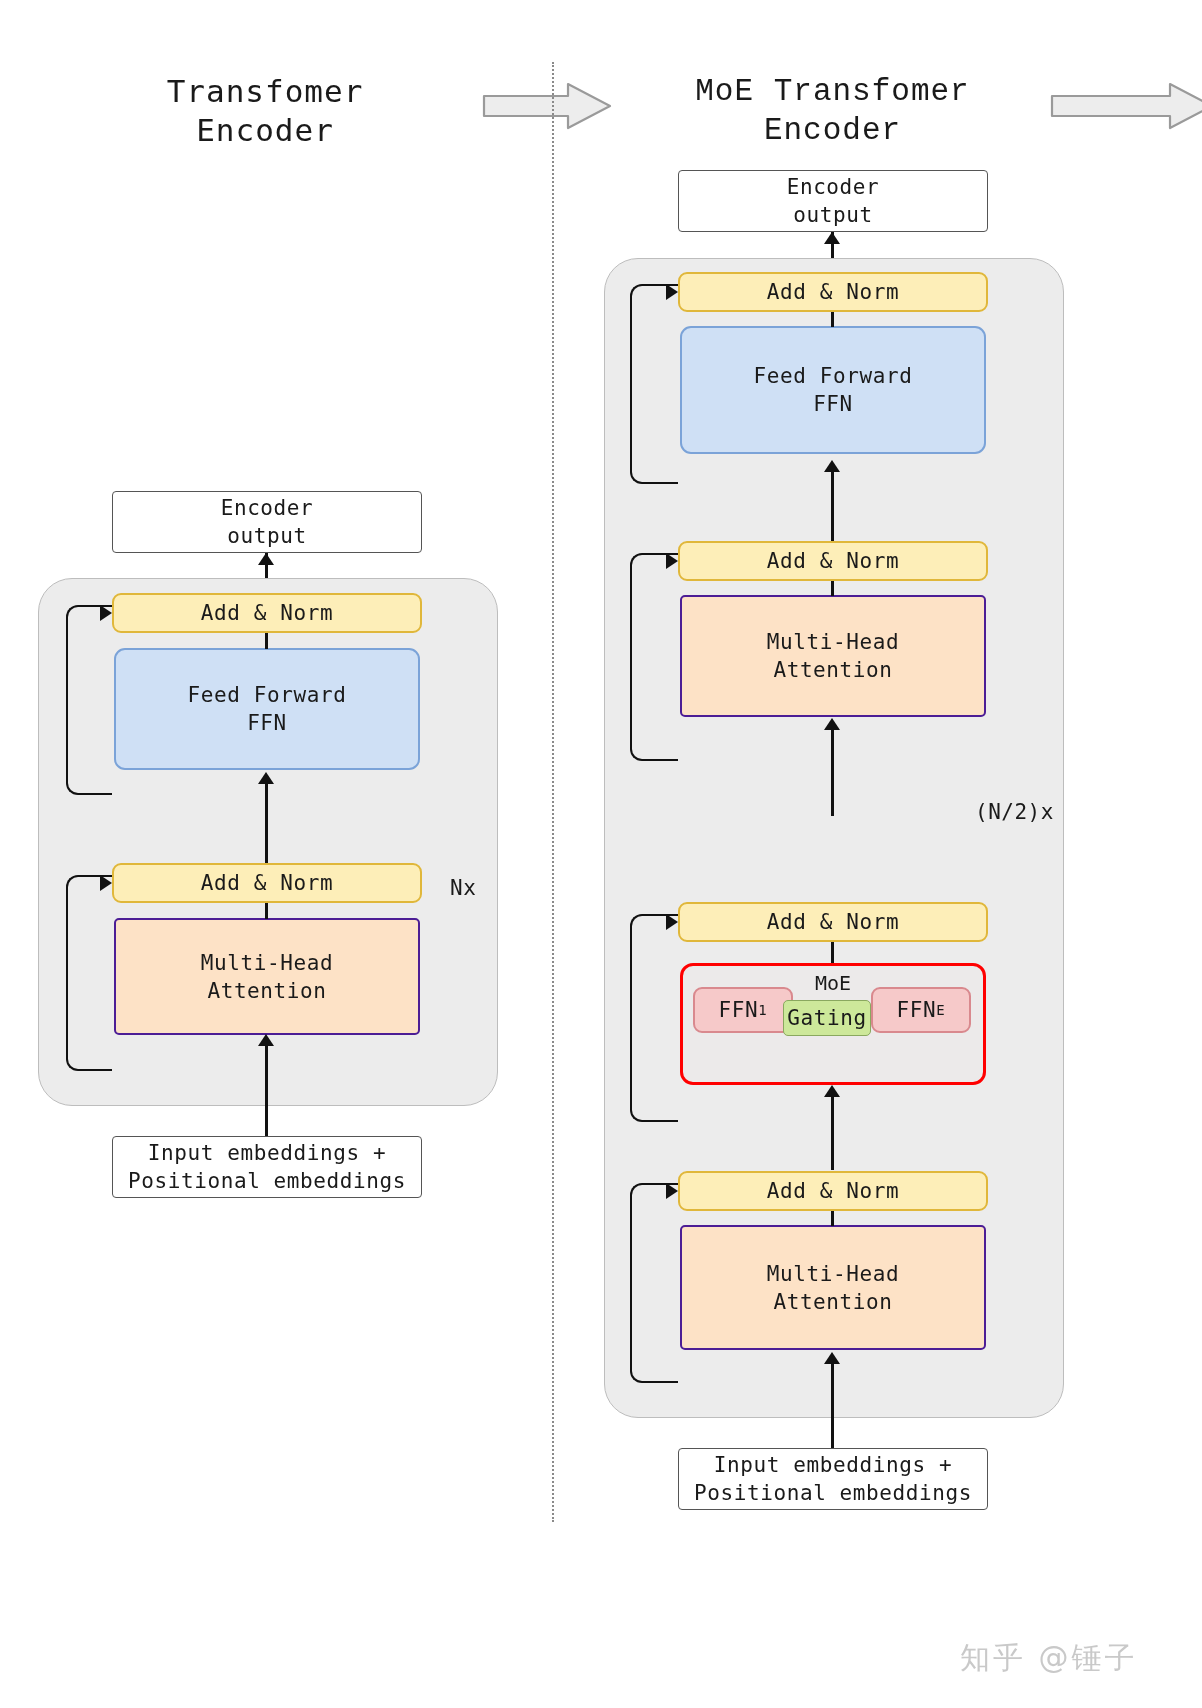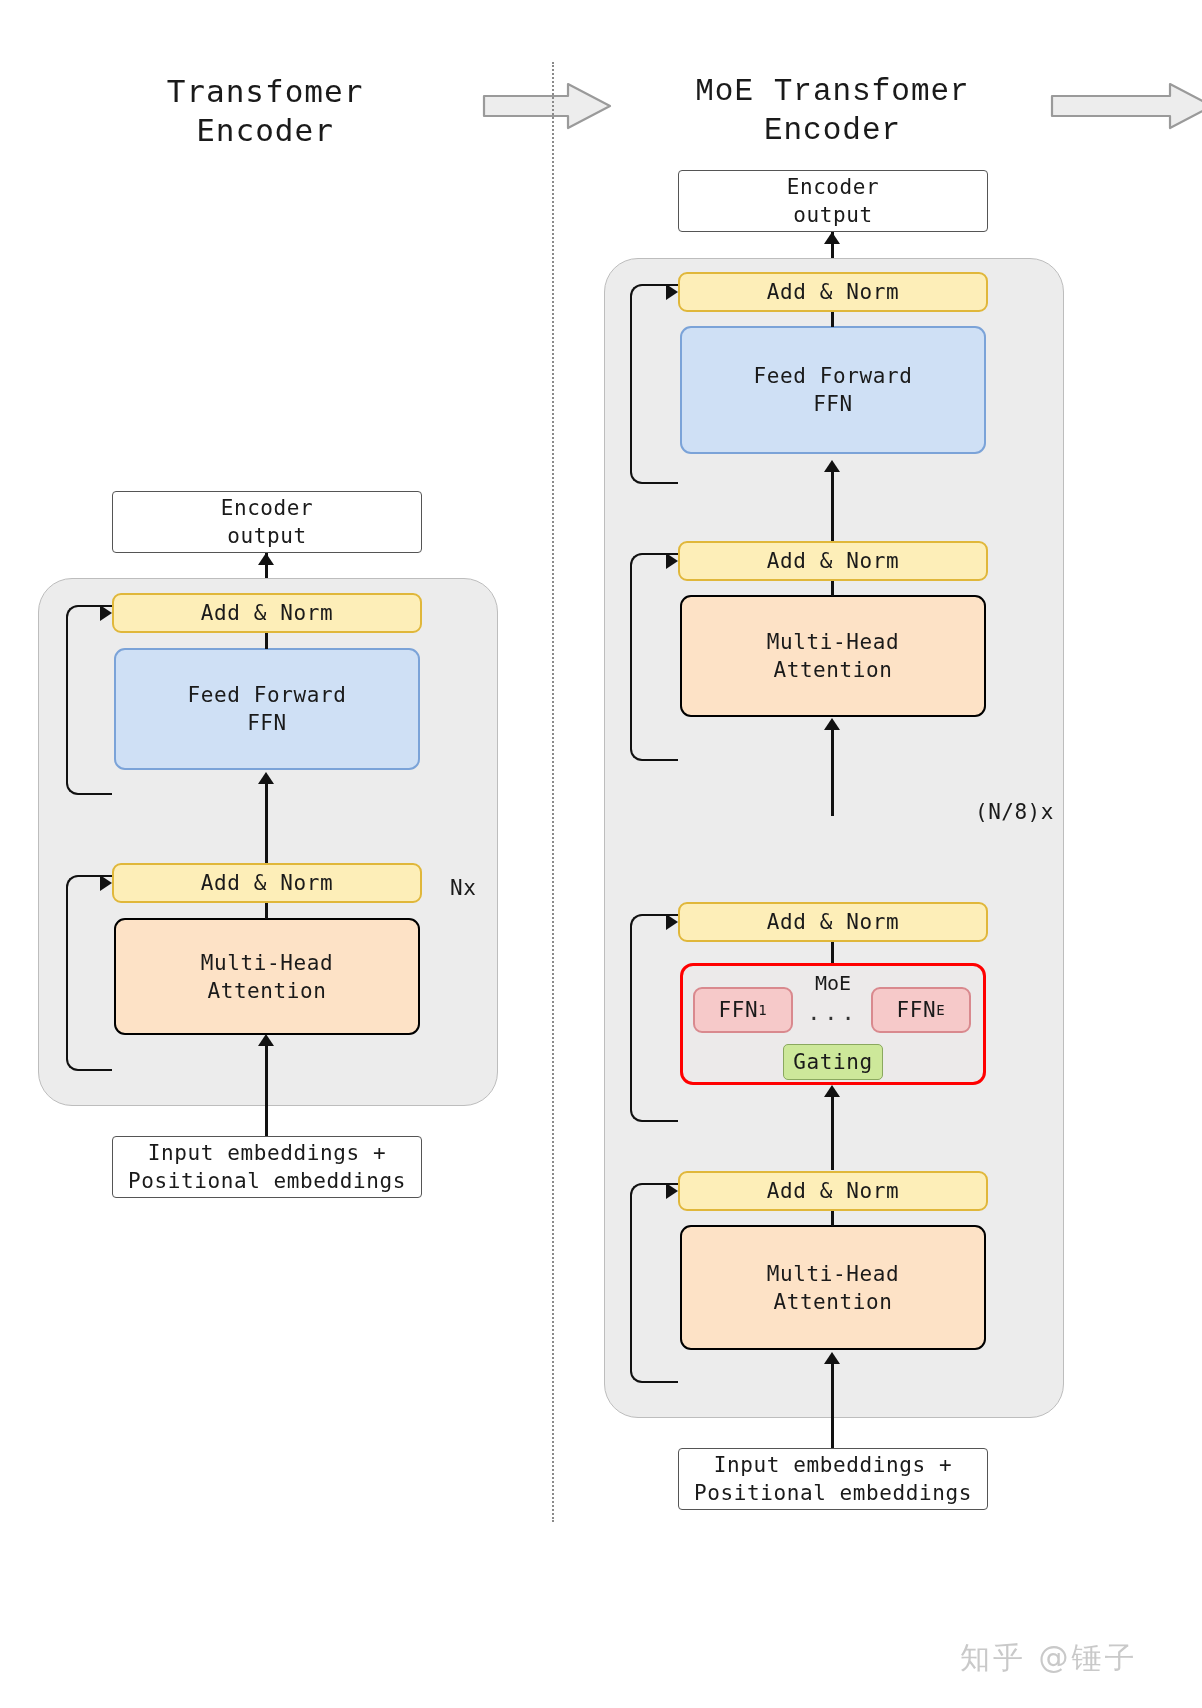--- a/index.html
+++ b/index.html
@@ -40,21 +40,21 @@
     background:#ffffff;border:1.6px solid #555;border-radius:4px;
     font-size:21px;
   }
   .box-addnorm{
     background:#fdeeb8;border:2px solid #e0b73a;border-radius:9px;
   }
   .box-ffn{
     background:#cfe0f5;border:2px solid #7ba3d8;border-radius:11px;
   }
   .box-attn{
-    background:#fde2c6;border:2px solid #000000;border-radius:11px;
+    background:#fde2c6;border:2px solid #4c1d95;border-radius:5px;
   }
   .box-moe{
     background:#eceaea;border:3.5px solid #ff0000;border-radius:13px;
   }
   .box-expert{
     background:#f6c9c9;border:2px solid #d9898e;border-radius:9px;
     font-size:21px;
   }
   .box-gating{
     background:#cde89a;border:1.6px solid #8aa85f;border-radius:5px;
@@ -150,21 +150,21 @@
 Positional embeddings</div>
 
 <div class="abs node box-plain" style="left:678px;top:170px;width:310px;height:62px;">Encoder
 output</div>
 
 <div class="abs vline" style="left:831px;top:232px;width:2.6px;height:42px;"></div>
 <div class="abs arrowhead ah-up" style="left:824px;top:232px;"></div>
 
 <div class="abs encoder-body" style="left:604px;top:258px;width:460px;height:1160px;"></div>
 
-<div class="abs rep-label" style="left:975px;top:800px;">(N/8)x</div>
+<div class="abs rep-label" style="left:975px;top:800px;">(N/2)x</div>
 
 <div class="abs node box-addnorm" style="left:678px;top:272px;width:310px;height:40px;">Add &amp; Norm</div>
 
 <div class="abs node box-ffn" style="left:680px;top:326px;width:306px;height:128px;">Feed Forward
 FFN</div>
 
 <div class="abs vline" style="left:831px;top:312px;width:2.6px;height:15px;"></div>
 
 <div class="abs skip" style="left:630px;top:284px;width:48px;height:200px;"></div>
 <div class="abs arrowhead ah-right" style="left:666px;top:284px;"></div>
@@ -196,21 +196,21 @@
 <div class="abs node box-expert" style="left:693px;top:987px;width:100px;height:46px;">
   <span>FFN</span><span class="sub">1</span>
 </div>
 
 <div class="abs dots" style="left:800px;top:1000px;width:66px;">...</div>
 
 <div class="abs node box-expert" style="left:871px;top:987px;width:100px;height:46px;">
   <span>FFN</span><span class="sub">E</span>
 </div>
 
-<div class="abs node box-gating" style="left:783px;top:1044px;width:100px;height:36px;">Gating</div>
+<div class="abs node box-gating" style="left:783px;top:1000px;width:88px;height:36px;">Gating</div>
 
 <div class="abs skip" style="left:630px;top:914px;width:48px;height:208px;"></div>
 <div class="abs arrowhead ah-right" style="left:666px;top:914px;"></div>
 
 <div class="abs vline" style="left:831px;top:1095px;width:2.6px;height:75px;"></div>
 <div class="abs arrowhead ah-up" style="left:824px;top:1085px;"></div>
 
 <div class="abs node box-addnorm" style="left:678px;top:1171px;width:310px;height:40px;">Add &amp; Norm</div>
 
 <div class="abs node box-attn" style="left:680px;top:1225px;width:306px;height:125px;">Multi-Head

